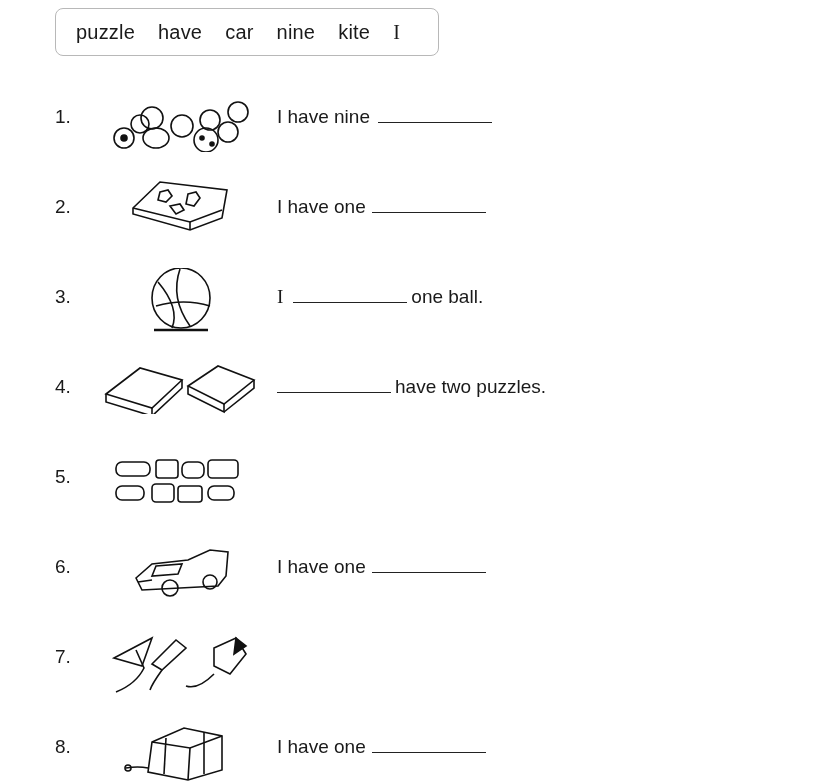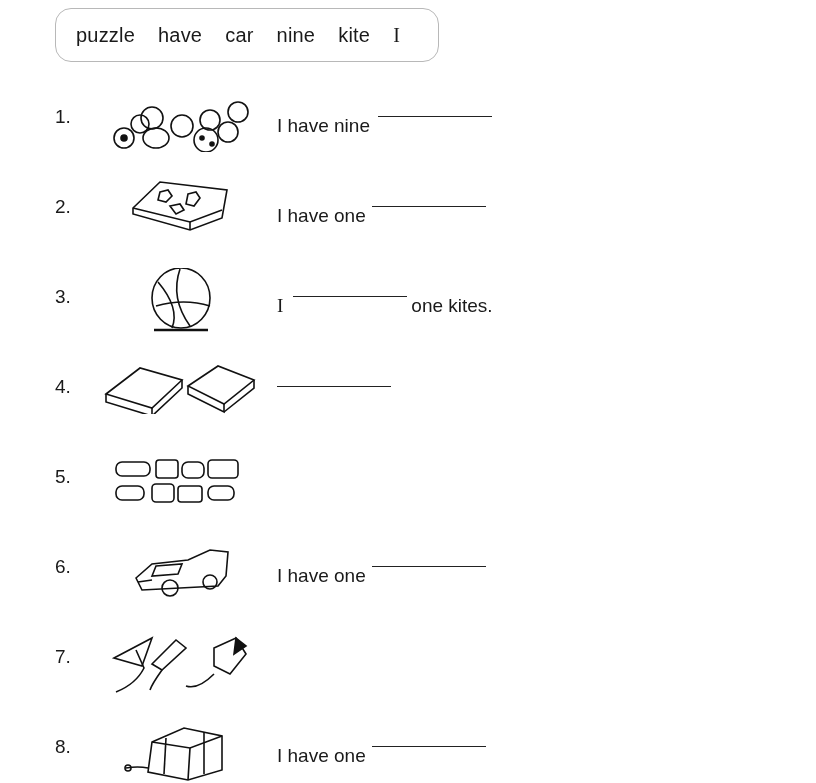--- a/index.html
+++ b/index.html
@@ -1,26 +1,26 @@
 <!DOCTYPE html>
 <html><head>
 <meta charset="utf-8">
 <style>
   html, body { margin:0; padding:0; background:#ffffff; }
   body { width:816px; height:783px; position:relative; overflow:hidden;
          font-family:"Liberation Sans", "DejaVu Sans", sans-serif; color:#1a1a1a; }
-  .wordbank { position:absolute; left:55px; top:8px; width:384px; height:54px;
-              border:1.5px solid #b8b8b8; border-radius:16px; box-sizing:border-box;
+  .wordbank { position:absolute; left:55px; top:8px; width:384px; height:48px;
+              border:1.5px solid #b8b8b8; border-radius:8px; box-sizing:border-box;
               display:flex; align-items:center; padding-left:20px; gap:0; }
   .wordbank span { font-size:20px; margin-right:23px; letter-spacing:0.2px; }
   .wordbank span:last-child { margin-right:0; font-family:"Liberation Serif", serif; }
   .row { position:absolute; left:0; width:816px; height:70px; }
   .num { position:absolute; left:55px; font-size:19px; }
   .pic { position:absolute; }
-  .sentence { position:absolute; left:277px; font-size:19px; display:flex; align-items:flex-start; white-space:nowrap;margin-top:9px; }
+  .sentence { position:absolute; left:277px; font-size:19px; display:flex; align-items:flex-end; white-space:nowrap; }
   .blank { display:inline-block; width:114px; border-bottom:1.3px solid #222; height:1px; margin:0 4px 5px 4px; }
   .blank.first { margin-left:0; }
   .serifI { font-family:"Liberation Serif", serif; }
   svg { stroke:#111; fill:none; stroke-width:1.6; }
 </style>
 </head>
 <body>
 
 <div class="wordbank">
   <span>puzzle</span>
@@ -74,36 +74,37 @@
   <svg class="pic" style="left:150px;top:0px;" width="66" height="64">
     <ellipse cx="31" cy="30" rx="29" ry="30"></ellipse>
       <path d="M8 14 Q30 40 22 60"></path>
       <path d="M30 1 Q20 30 40 58"></path>
     <path d="M6 38 Q34 30 60 38"></path>
       <path d="M4 62 L58 62" stroke-width="2.5"></path>
   </svg>
   <div class="sentence" style="top:18px;">
     <span class="serifI">I</span>
     <span class="blank" style="margin-left:10px;"></span>
-    <span>one kites.</span>
+    <span>one ball.</span>
   </div>
 </div>
 
 <div class="row" style="top:358px;">
   <span class="num" style="top:18px;">4.</span>
   <svg class="pic" style="left:100px;top:6px;" width="160" height="50">
     <path d="M6 30 L40 4 L82 16 L52 44 Z"></path>
       <path d="M6 30 L6 38 L52 52 L52 44"></path>
       <path d="M52 52 L82 24 L82 16"></path>
     <path d="M88 22 L118 2 L154 16 L124 40 Z"></path>
       <path d="M88 22 L88 30 L124 48 L124 40"></path>
       <path d="M124 48 L154 24 L154 16"></path>
   </svg>
   <div class="sentence" style="top:18px;">
     <span class="blank first"></span>
+    <span>have two puzzles.</span>
   </div>
 </div>
 
 <div class="row" style="top:448px;">
   <span class="num" style="top:18px;">5.</span>
   <svg class="pic" style="left:112px;top:8px;" width="160" height="56">
     <rect x="4" y="6" width="34" height="14" rx="6"></rect>
       <rect x="44" y="4" width="22" height="18" rx="3"></rect>
       <rect x="70" y="6" width="22" height="16" rx="6"></rect>
       <rect x="96" y="4" width="30" height="18" rx="4"></rect>

